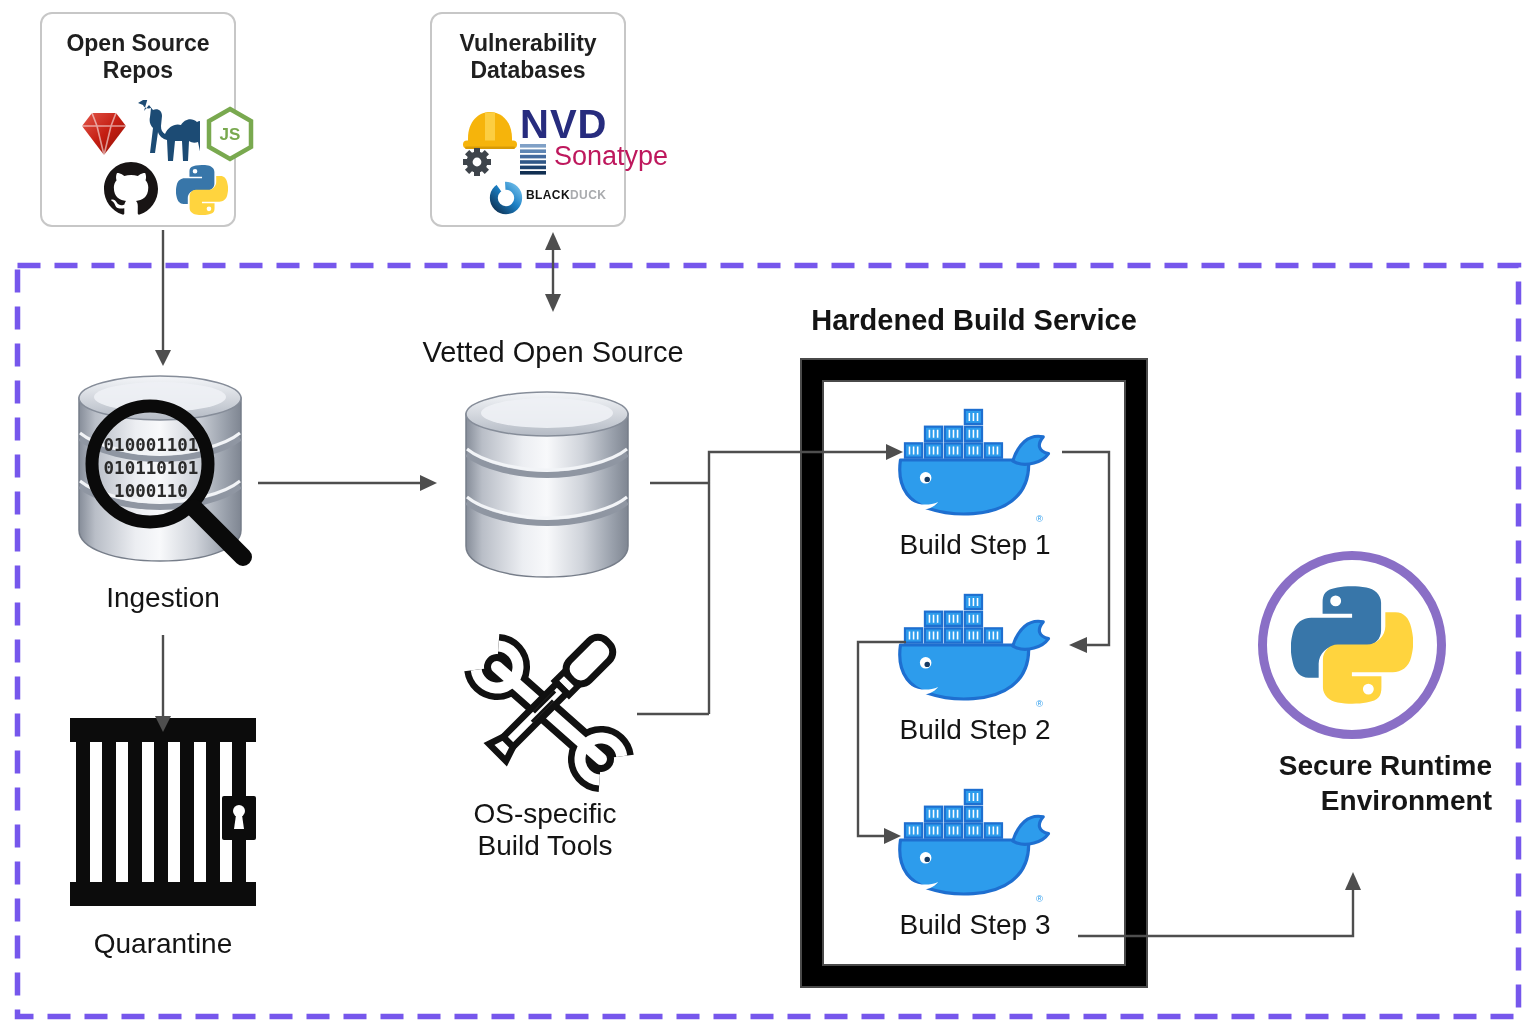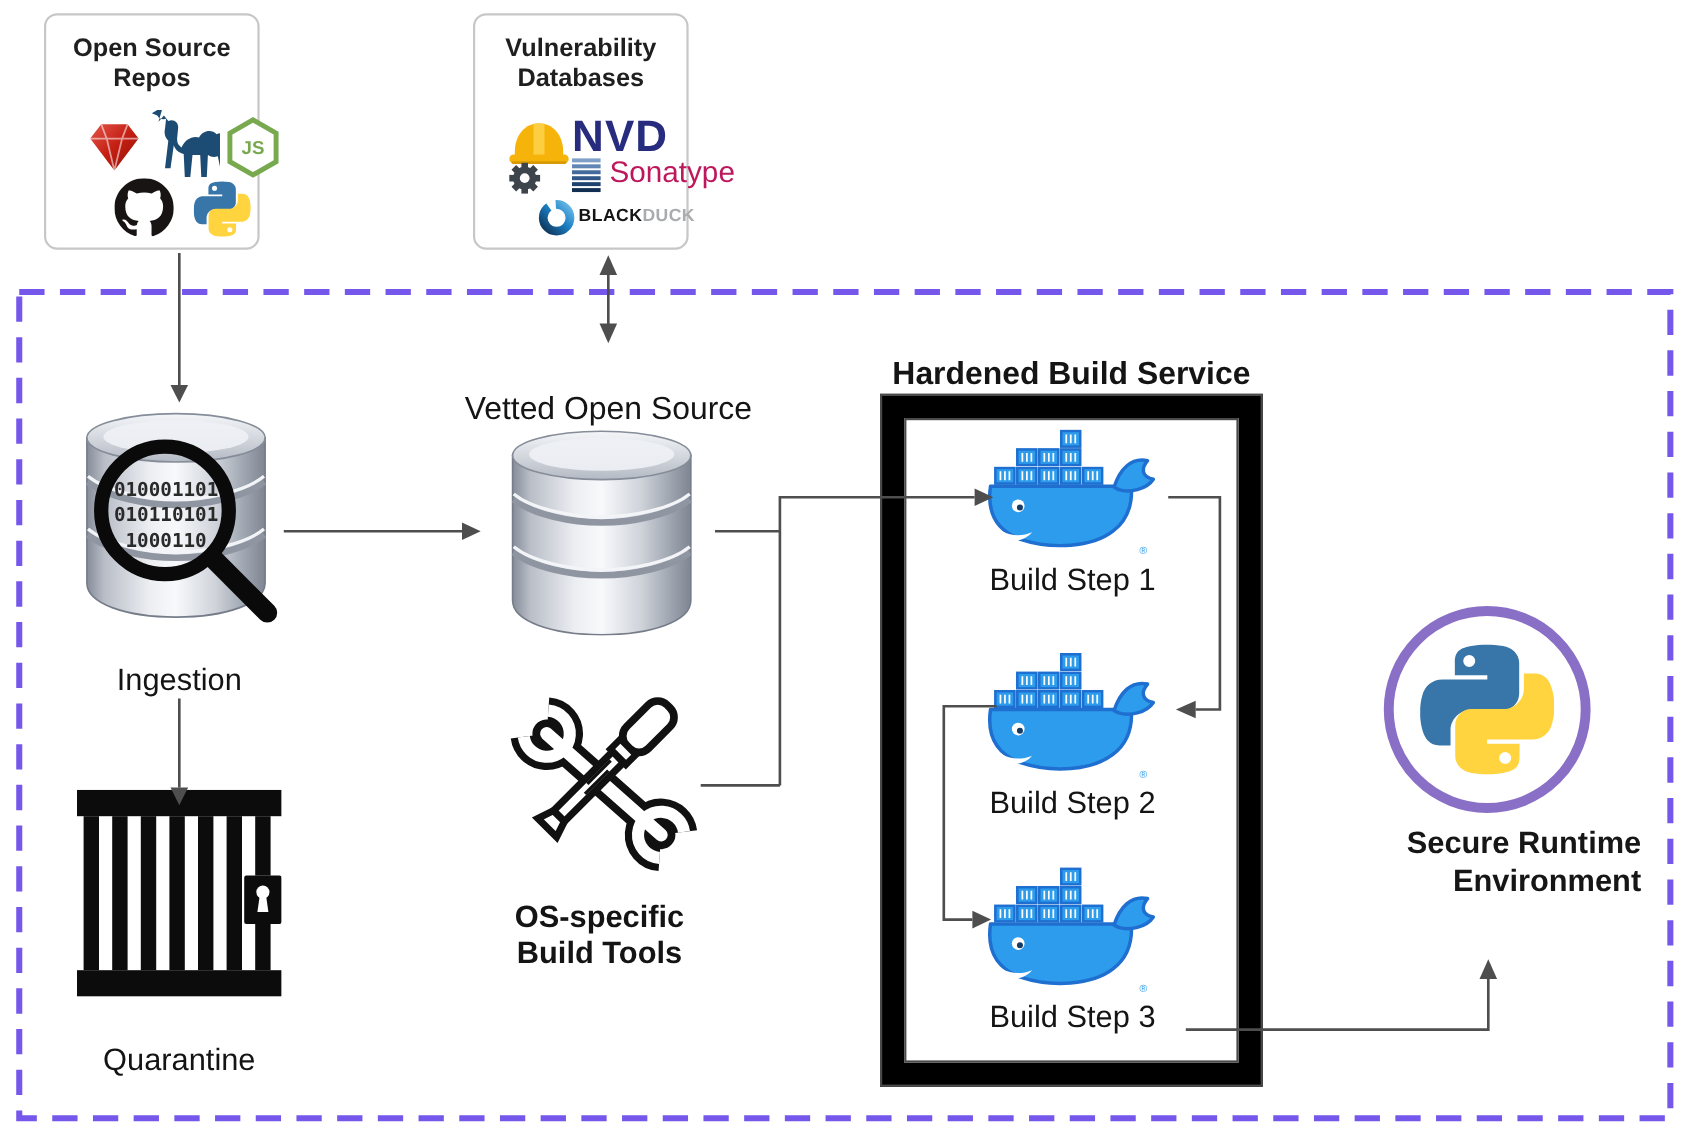--- a/index.html
+++ b/index.html
@@ -5,21 +5,21 @@
   html,body{margin:0;padding:0;background:#fff;}
   .canvas{position:relative;width:1536px;height:1034px;background:#fff;overflow:hidden;
           font-family:"Liberation Sans",sans-serif;color:#161616;}
   .abs{position:absolute;}
   
   .topbox{position:absolute;width:196px;height:215px;background:#fff;border:2px solid #c7c7c7;
           border-radius:12px;box-sizing:border-box;z-index:2;}
   .topbox .boxtitle{margin-top:16px;text-align:center;font-size:23px;font-weight:700;
           line-height:1.18;color:#1f1f1f;}
   
-  .diaglabel{position:absolute;text-align:center;font-size:28px;font-weight:500;color:#141414;z-index:3;margin-top:20px;}
+  .diaglabel{position:absolute;text-align:center;font-size:28px;font-weight:500;color:#141414;z-index:3;}
   .platform-label{position:absolute;font-size:32px;font-weight:800;color:#7657EC;z-index:3;letter-spacing:.5px;}
   
   .bsbox{position:absolute;left:800px;top:358px;width:348px;height:630px;background:#000;
          border:2px solid #4a4a4a;box-sizing:border-box;z-index:2;}
   .bsbox .inner{position:absolute;left:20px;top:20px;right:20px;bottom:20px;background:#fff;
          border:2px solid #4a4a4a;}
   .build-step{position:absolute;left:860px;width:230px;text-align:center;z-index:3;}
   .build-step svg{width:172px;height:126px;display:block;margin:0 auto;}
   .build-step .steplabel{margin-top:5px;font-size:28px;font-weight:500;color:#141414;}
   
@@ -167,21 +167,21 @@
       <rect x="0" y="11.8" width="26" height="3.6" fill="#446B9E"></rect>
       <rect x="0" y="17.2" width="26" height="3.6" fill="#305787"></rect>
       <rect x="0" y="22.6" width="26" height="3.6" fill="#1E436E"></rect>
       <rect x="0" y="28" width="26" height="3.6" fill="#112F52"></rect>
     </svg>
     <div class="abs" style="left:122px;top:127px;font-size:27px;font-weight:400;color:#be185d;">Sonatype</div>
     <svg class="iconpos" style="left:56px;top:166px" width="36" height="36" viewBox="0 0 34 34">
       <circle cx="17" cy="17" r="11.5" fill="none" stroke="url(#bdg)" stroke-width="7.5"></circle>
       <path d="M17,17 L7,3 L16,1 Z" fill="#fff"></path>
     </svg>
-    <div class="abs" style="left:94px;top:174px;font-size:16px;letter-spacing:.4px;">
+    <div class="abs" style="left:94px;top:174px;font-size:12px;letter-spacing:.4px;">
       <span style="font-weight:800;color:#151515;">BLACK</span><span style="font-weight:600;color:#A9ABAE;">DUCK</span>
     </div>
   </div>
 
 
   <svg class="iconpos" style="left:75px;top:372px;z-index:3" width="200" height="215" viewBox="0 0 200 215">
     <use href="#db-cylinder" x="0" y="0" width="170" height="190"></use>
     <g font-family="DejaVu Sans Mono, monospace" font-size="17.5" font-weight="700" fill="#2a2a2a" text-anchor="middle">
       <text x="76" y="79">010001101</text>
       <text x="76" y="102">010110101</text>
@@ -229,31 +229,31 @@
     </g>
     <g transform="rotate(45 92 80)">
       <rect x="78" y="-6" width="28" height="52" rx="12" fill="#fff" stroke="#111" stroke-width="7"></rect>
       <rect x="82" y="46" width="20" height="13" fill="#fff" stroke="#111" stroke-width="6"></rect>
       <rect x="85" y="59" width="14" height="76" fill="#fff" stroke="#111" stroke-width="6.5"></rect>
       <path d="M85,135 L80,150 L104,150 L99,135 Z" fill="#fff" stroke="#111" stroke-width="6.5"></path>
       <line x1="89.5" y1="66" x2="89.5" y2="96" stroke="#111" stroke-width="3"></line>
       <line x1="94.5" y1="74" x2="94.5" y2="104" stroke="#111" stroke-width="3"></line>
     </g>
   </svg>
-  <div class="diaglabel" style="left:445px;top:798px;width:200px;font-weight:bold;">
+  <div class="diaglabel" style="left:445px;top:798px;width:200px;">
     <div>OS-specific</div>
     <div>Build Tools</div>
   </div>
 
   <div class="diaglabel" style="left:798px;top:304px;width:352px;font-size:29px;font-weight:600;">Hardened Build Service</div>
   <div class="bsbox">
     <div class="inner"></div>
   </div>
 
-  <div class="build-step" style="top:380px;">
+  <div class="build-step" style="top:398px;">
     <svg viewBox="0 0 160 120">
         <use href="#docker-whale"></use>
       </svg>
     <div class="steplabel">Build Step 1</div>
   </div>
   <div class="build-step" style="top:583px;">
     <svg viewBox="0 0 160 120">
         <use href="#docker-whale"></use>
       </svg>
     <div class="steplabel">Build Step 2</div>

